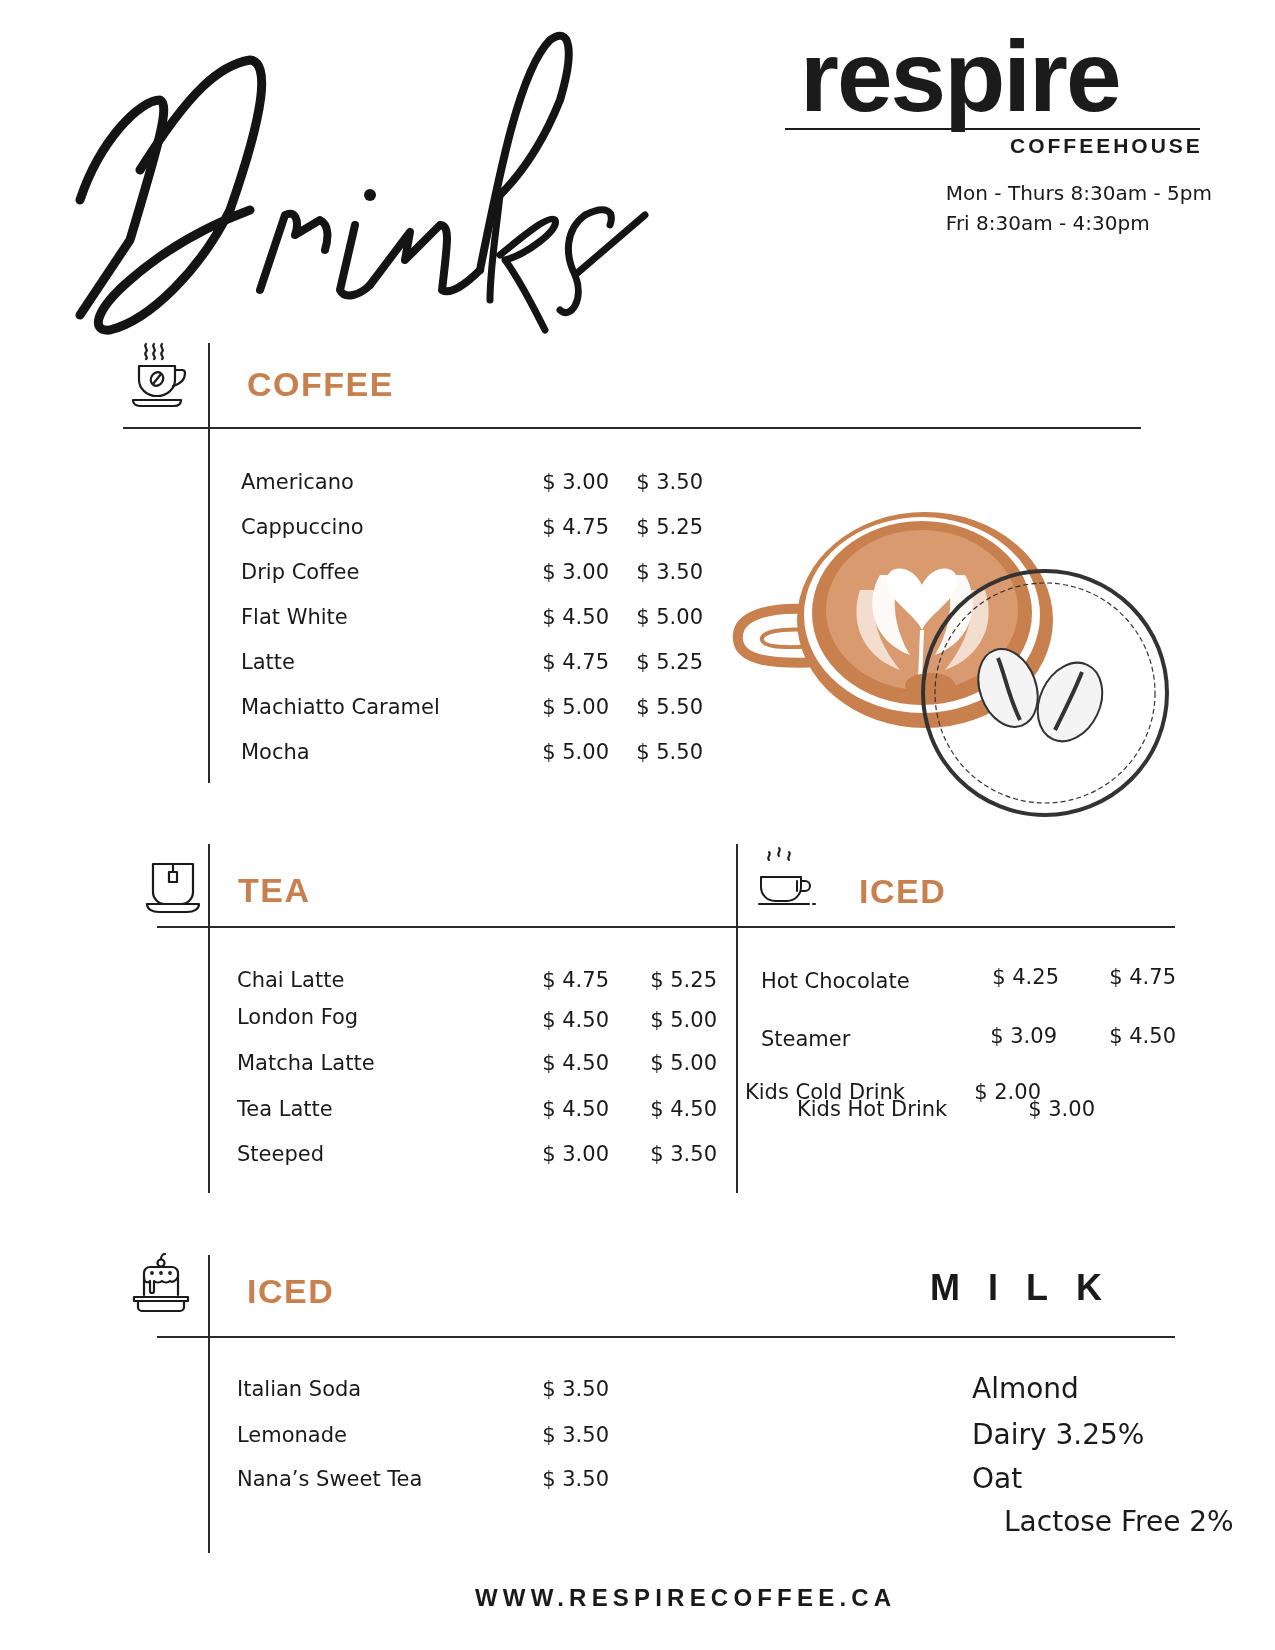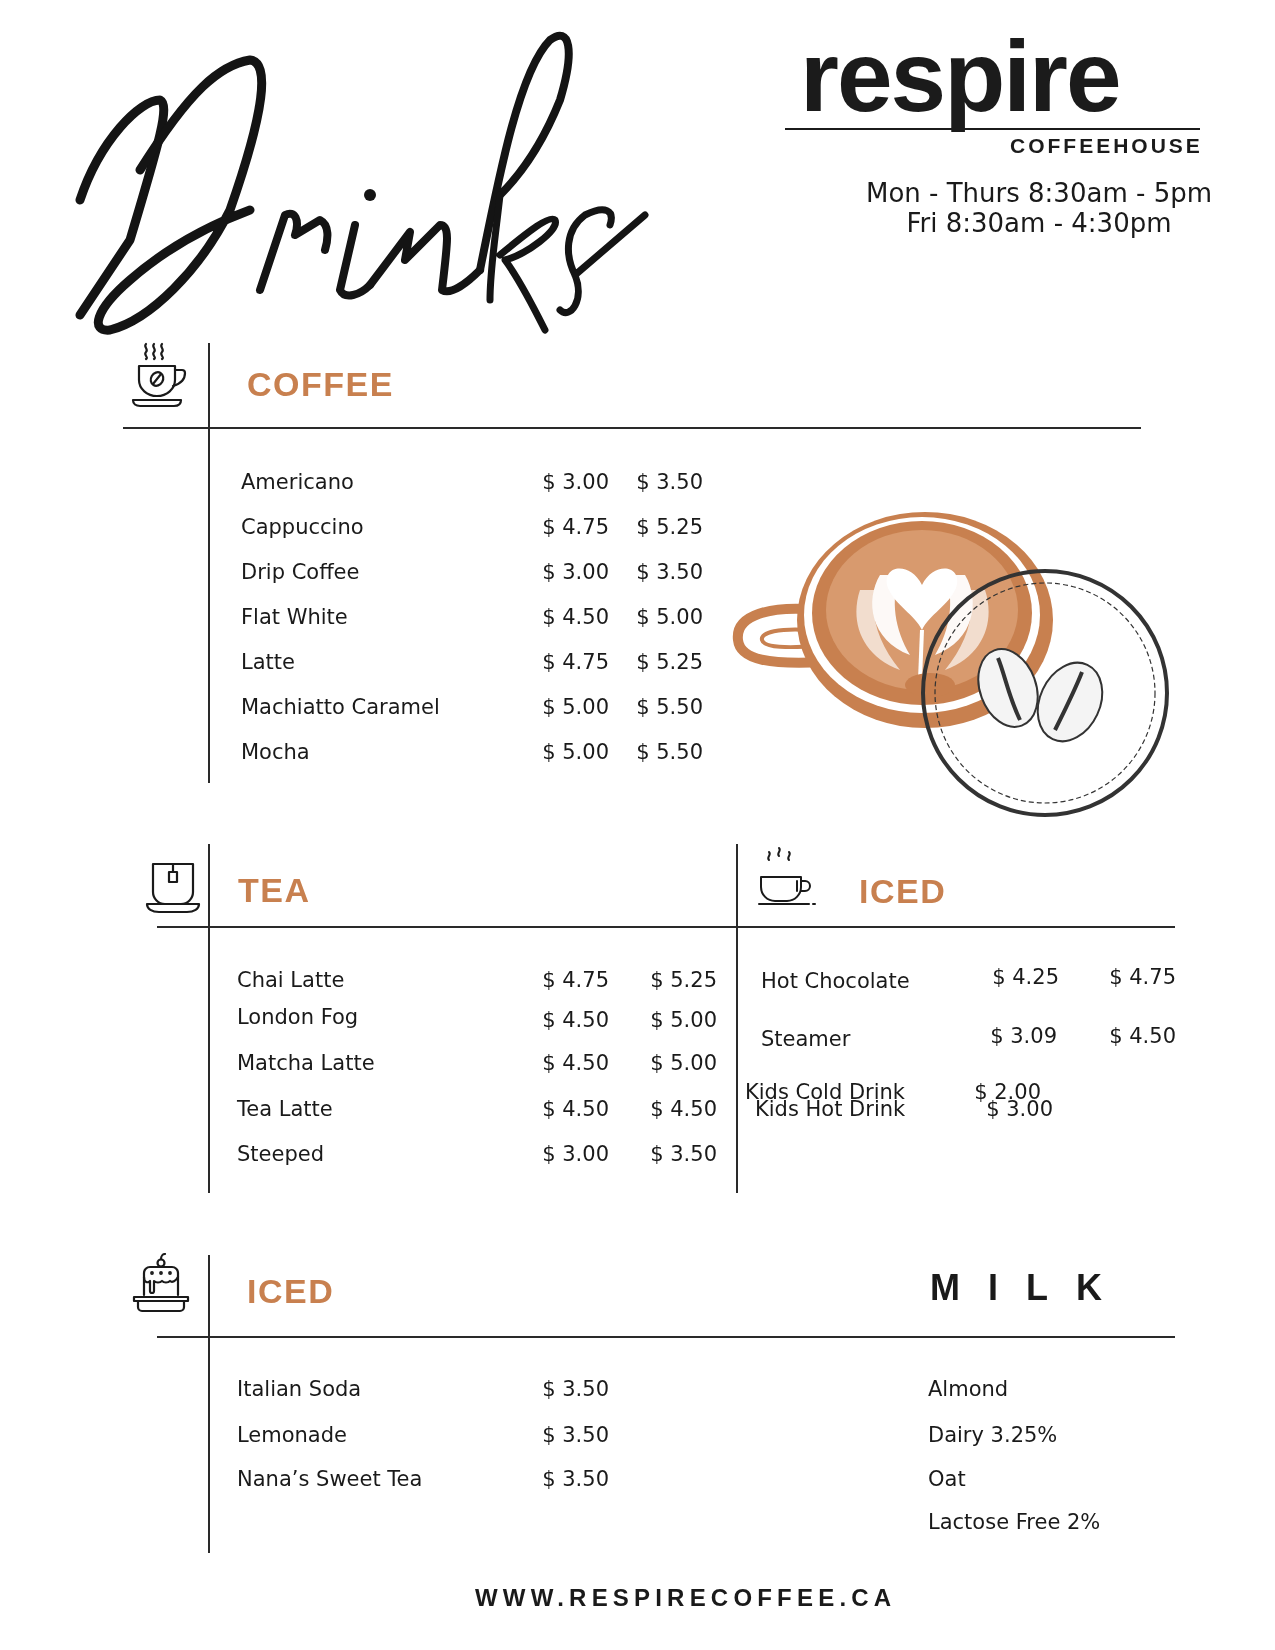--- a/index.html
+++ b/index.html
@@ -2,30 +2,30 @@
 <html><head>
 <meta charset="utf-8">
 <style>
   html,body{margin:0;padding:0;background:#fff;}
   body{width:1275px;height:1650px;position:relative;overflow:hidden;font-family:"DejaVu Sans","Liberation Sans",sans-serif;color:#1a1a1a;}
   .title-script{position:absolute;left:70px;top:10px;width:580px;height:330px;}
   .logo{position:absolute;left:785px;top:38px;width:420px;height:120px;}
   .logo-word{position:absolute;left:15px;top:-12px;font-family:"Liberation Sans",sans-serif;font-weight:bold;font-size:100px;letter-spacing:-2px;color:#1b1b1b;line-height:1;}
   .logo-line{position:absolute;left:0;top:90px;width:415px;height:2px;background:#1b1b1b;}
   .logo-sub{position:absolute;left:225px;top:96px;font-family:"Liberation Sans",sans-serif;font-weight:bold;font-size:21px;letter-spacing:3px;color:#1b1b1b;}
-  .hours{position:absolute;right:63px;top:178px;text-align:center;font-family:"DejaVu Sans",sans-serif;font-size:26px;line-height:30px;color:#1a1a1a;}
+  .hours{position:absolute;right:63px;top:178px;text-align:left;font-family:"DejaVu Sans",sans-serif;font-size:20px;line-height:30px;color:#1a1a1a;}
   .vline{position:absolute;width:2px;background:#2a2a2a;}
   .hline{position:absolute;height:2px;background:#2a2a2a;}
   .sec-title{position:absolute;font-family:"Liberation Sans",sans-serif;font-weight:bold;font-size:34px;color:#c8804f;letter-spacing:1.5px;line-height:1;}
   .milk-title{position:absolute;left:930px;top:1270px;font-family:"Liberation Sans",sans-serif;font-weight:bold;font-size:36px;letter-spacing:28px;color:#1a1a1a;line-height:1;}
   .icon{position:absolute;}
   .row{position:absolute;height:28px;font-size:21px;line-height:28px;white-space:nowrap;}
   .row .name{position:absolute;left:0;top:0;}
   .row .p1,.row .p2{position:absolute;top:0;text-align:right;}
-  .milk-item{position:absolute;left:928px;font-size:21px;line-height:28px;white-space:nowrap;text-align:right;}
+  .milk-item{position:absolute;left:972px;font-size:28px;line-height:28px;white-space:nowrap;text-align:right;}
   .footer{position:absolute;left:475px;top:1584px;font-family:"Liberation Sans",sans-serif;font-weight:bold;font-size:24px;letter-spacing:5.2px;color:#1a1a1a;}
   .art{position:absolute;left:730px;top:480px;width:450px;height:340px;}
 </style>
 </head>
 <body>
 
 <svg class="title-script" viewBox="0 0 580 330" aria-label="Drinks">
   <g fill="none" stroke="#141414" stroke-linecap="round" stroke-linejoin="round">
 
     <path d="M10 190 C 30 130, 70 90, 90 90 C 100 95, 90 130, 60 230 L 10 305" stroke-width="9"></path>
@@ -207,21 +207,21 @@
   <div class="row" style="left:761px;top:993px;width:420px;margin-top:32px;">
     <span class="name">Steamer</span>
     <span class="p1" style="right:124px;width:90px;top:-3px;">$ 3.09</span>
     <span class="p2" style="right:5px;width:90px;top:-3px;">$ 4.50</span>
   </div>
   <div class="row" style="left:745px;top:1050px;width:416px;margin-top:28px;">
     <span class="name">Kids Cold Drink</span>
     <span class="p1" style="right:120px;width:90px;">$ 2.00</span>
     <span class="p2" style="right:5px;width:90px;"></span>
   </div>
-  <div class="row" style="left:755px;top:1095px;width:416px;">
+  <div class="row" style="left:797px;top:1095px;width:416px;">
     <span class="name">Kids Hot Drink</span>
     <span class="p1" style="right:118px;width:90px;">$ 3.00</span>
     <span class="p2" style="right:5px;width:90px;"></span>
   </div>
 </div>
 
 <svg class="icon" style="left:132px;top:1253px;width:58px;height:60px;" viewBox="0 0 58 60">
   <g fill="none" stroke="#1a1a1a" stroke-width="2.2" stroke-linecap="round" stroke-linejoin="round">
     <circle cx="29" cy="10" r="3.5"></circle>
     <path d="M29 6 c0 -3 2 -5 4 -5"></path>
@@ -251,16 +251,16 @@
   <div class="row" style="left:237px;top:1465px;width:380px;">
     <span class="name">Nana’s Sweet Tea</span>
     <span class="p1" style="right:8px;width:90px;">$ 3.50</span>
   </div>
 </div>
 
 <div>
   <div class="milk-item" style="top:1375px;">Almond</div>
   <div class="milk-item" style="top:1421px;">Dairy 3.25%</div>
   <div class="milk-item" style="top:1465px;">Oat</div>
-  <div class="milk-item" style="top:1508px;">Lactose Free 2%</div>
+  <div class="milk-item" style="top:1508px;margin-left:32px;">Lactose Free 2%</div>
 </div>
 
 <div class="footer">WWW.RESPIRECOFFEE.CA</div>
 
 </body></html>

